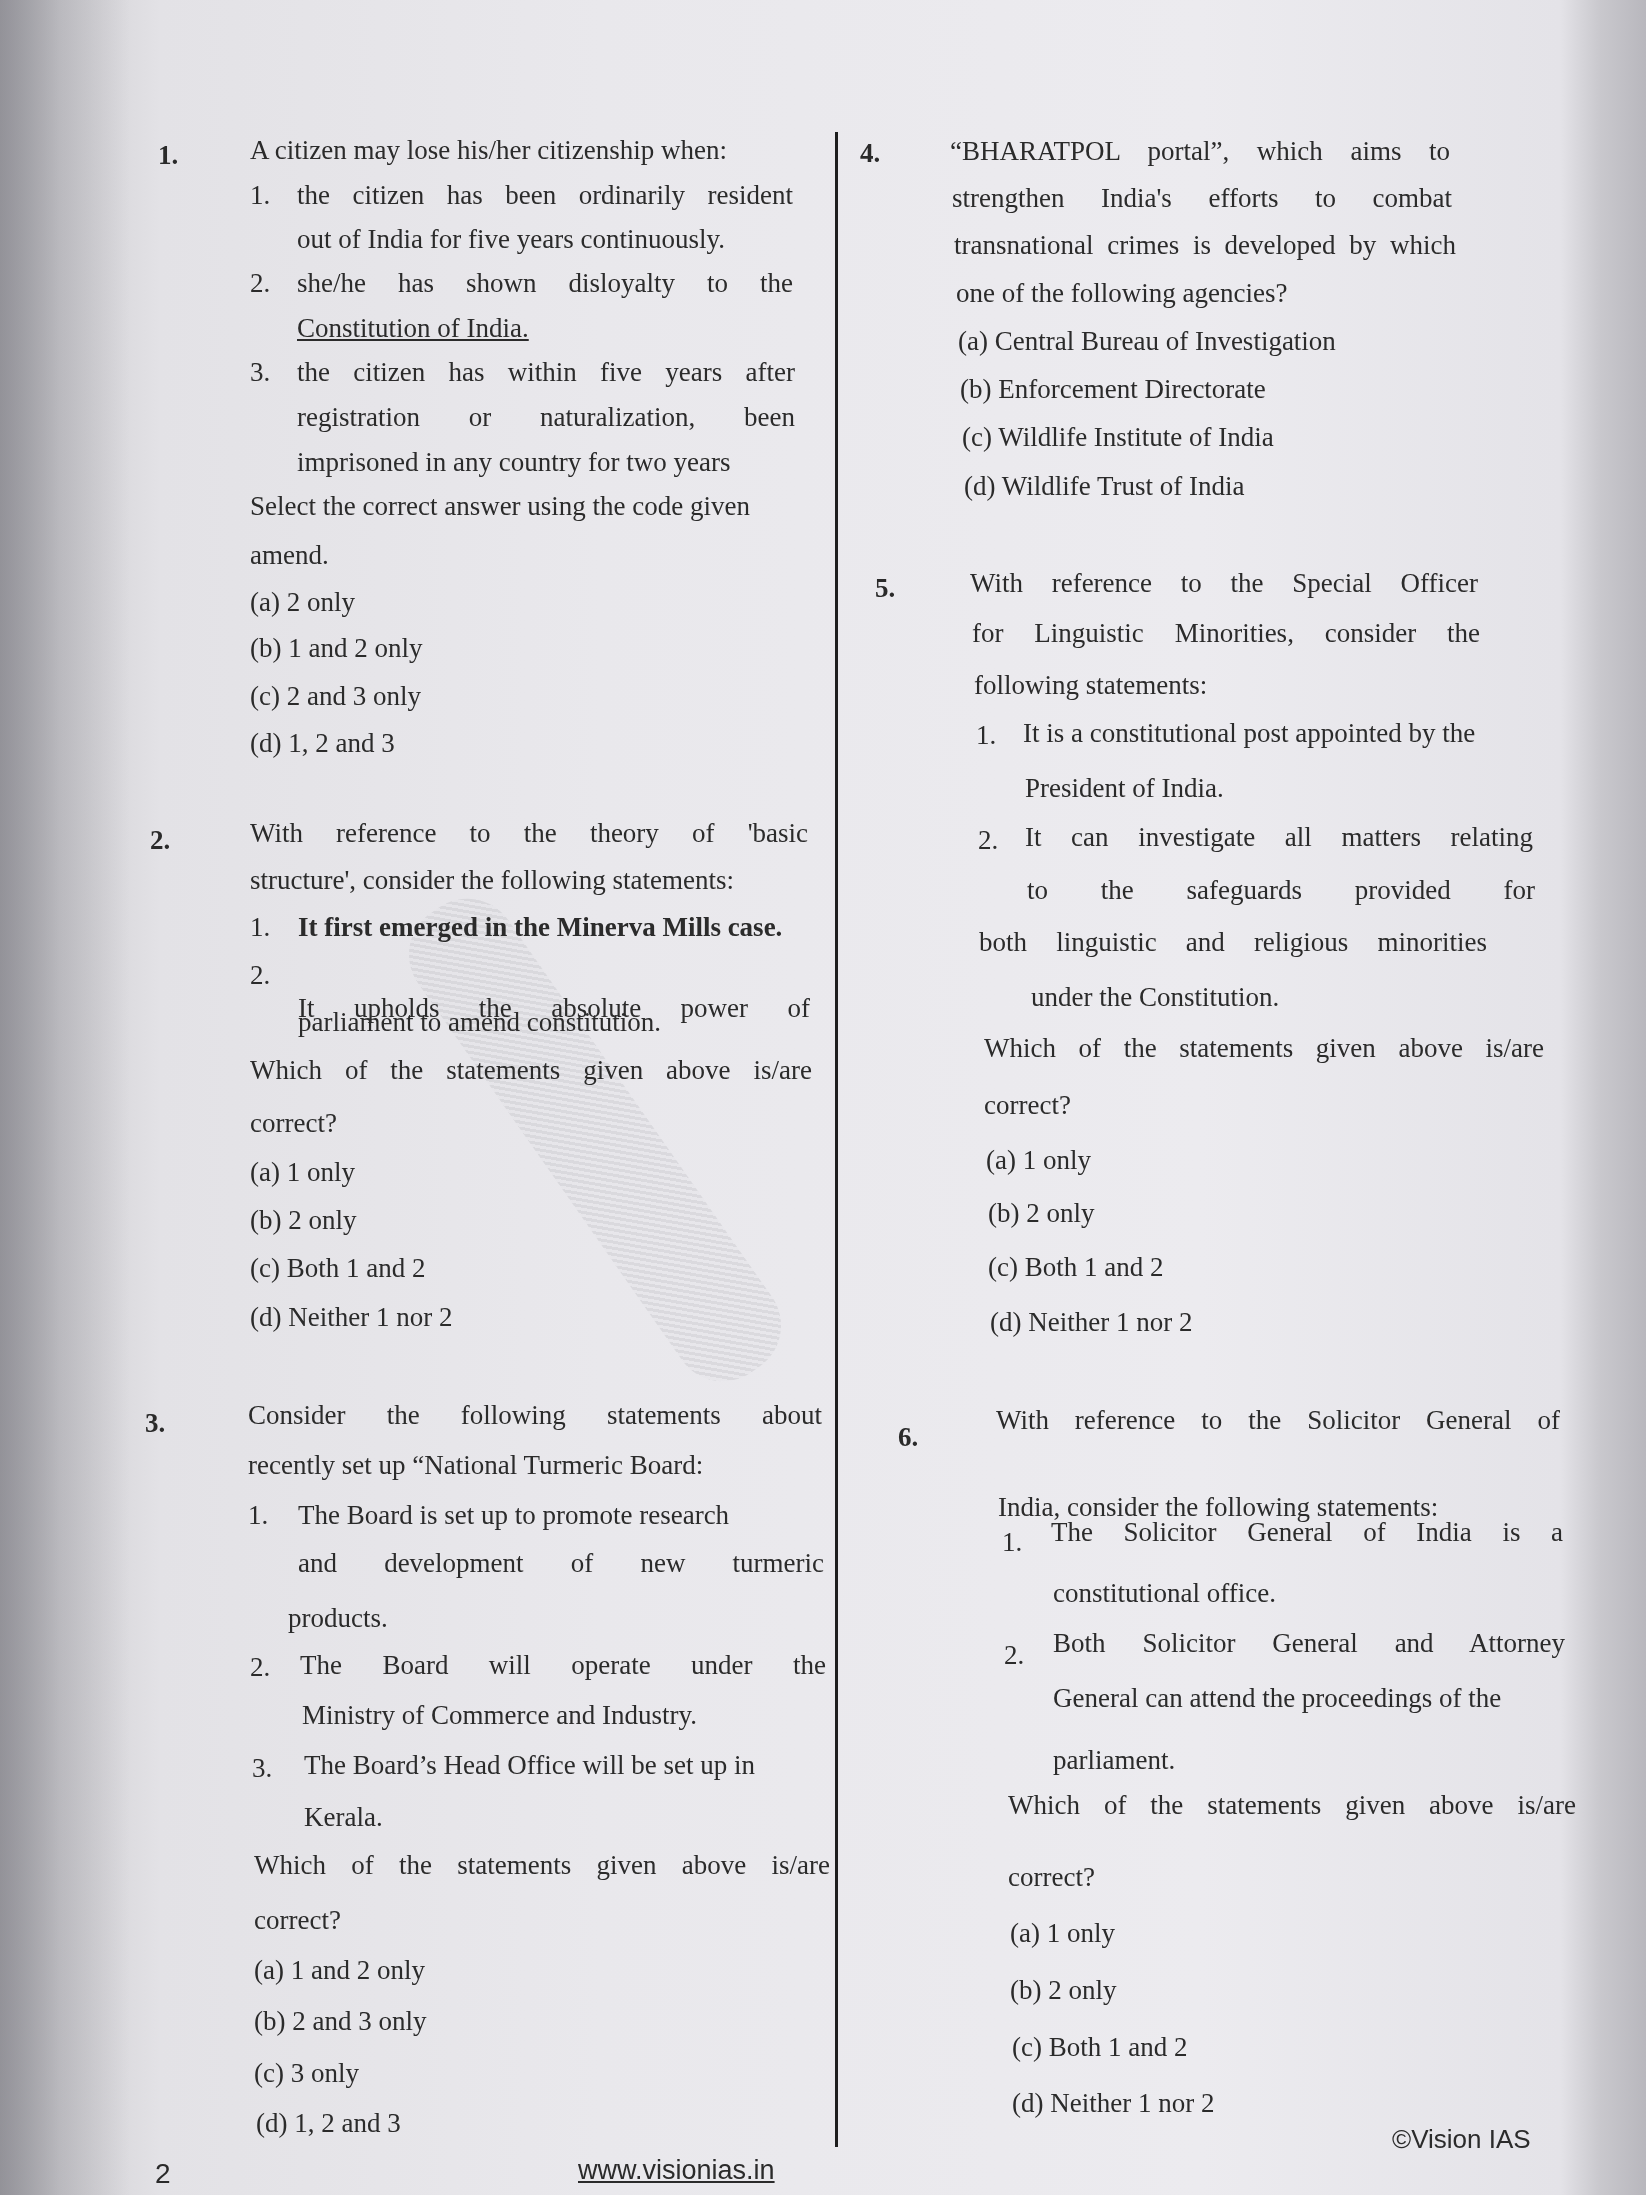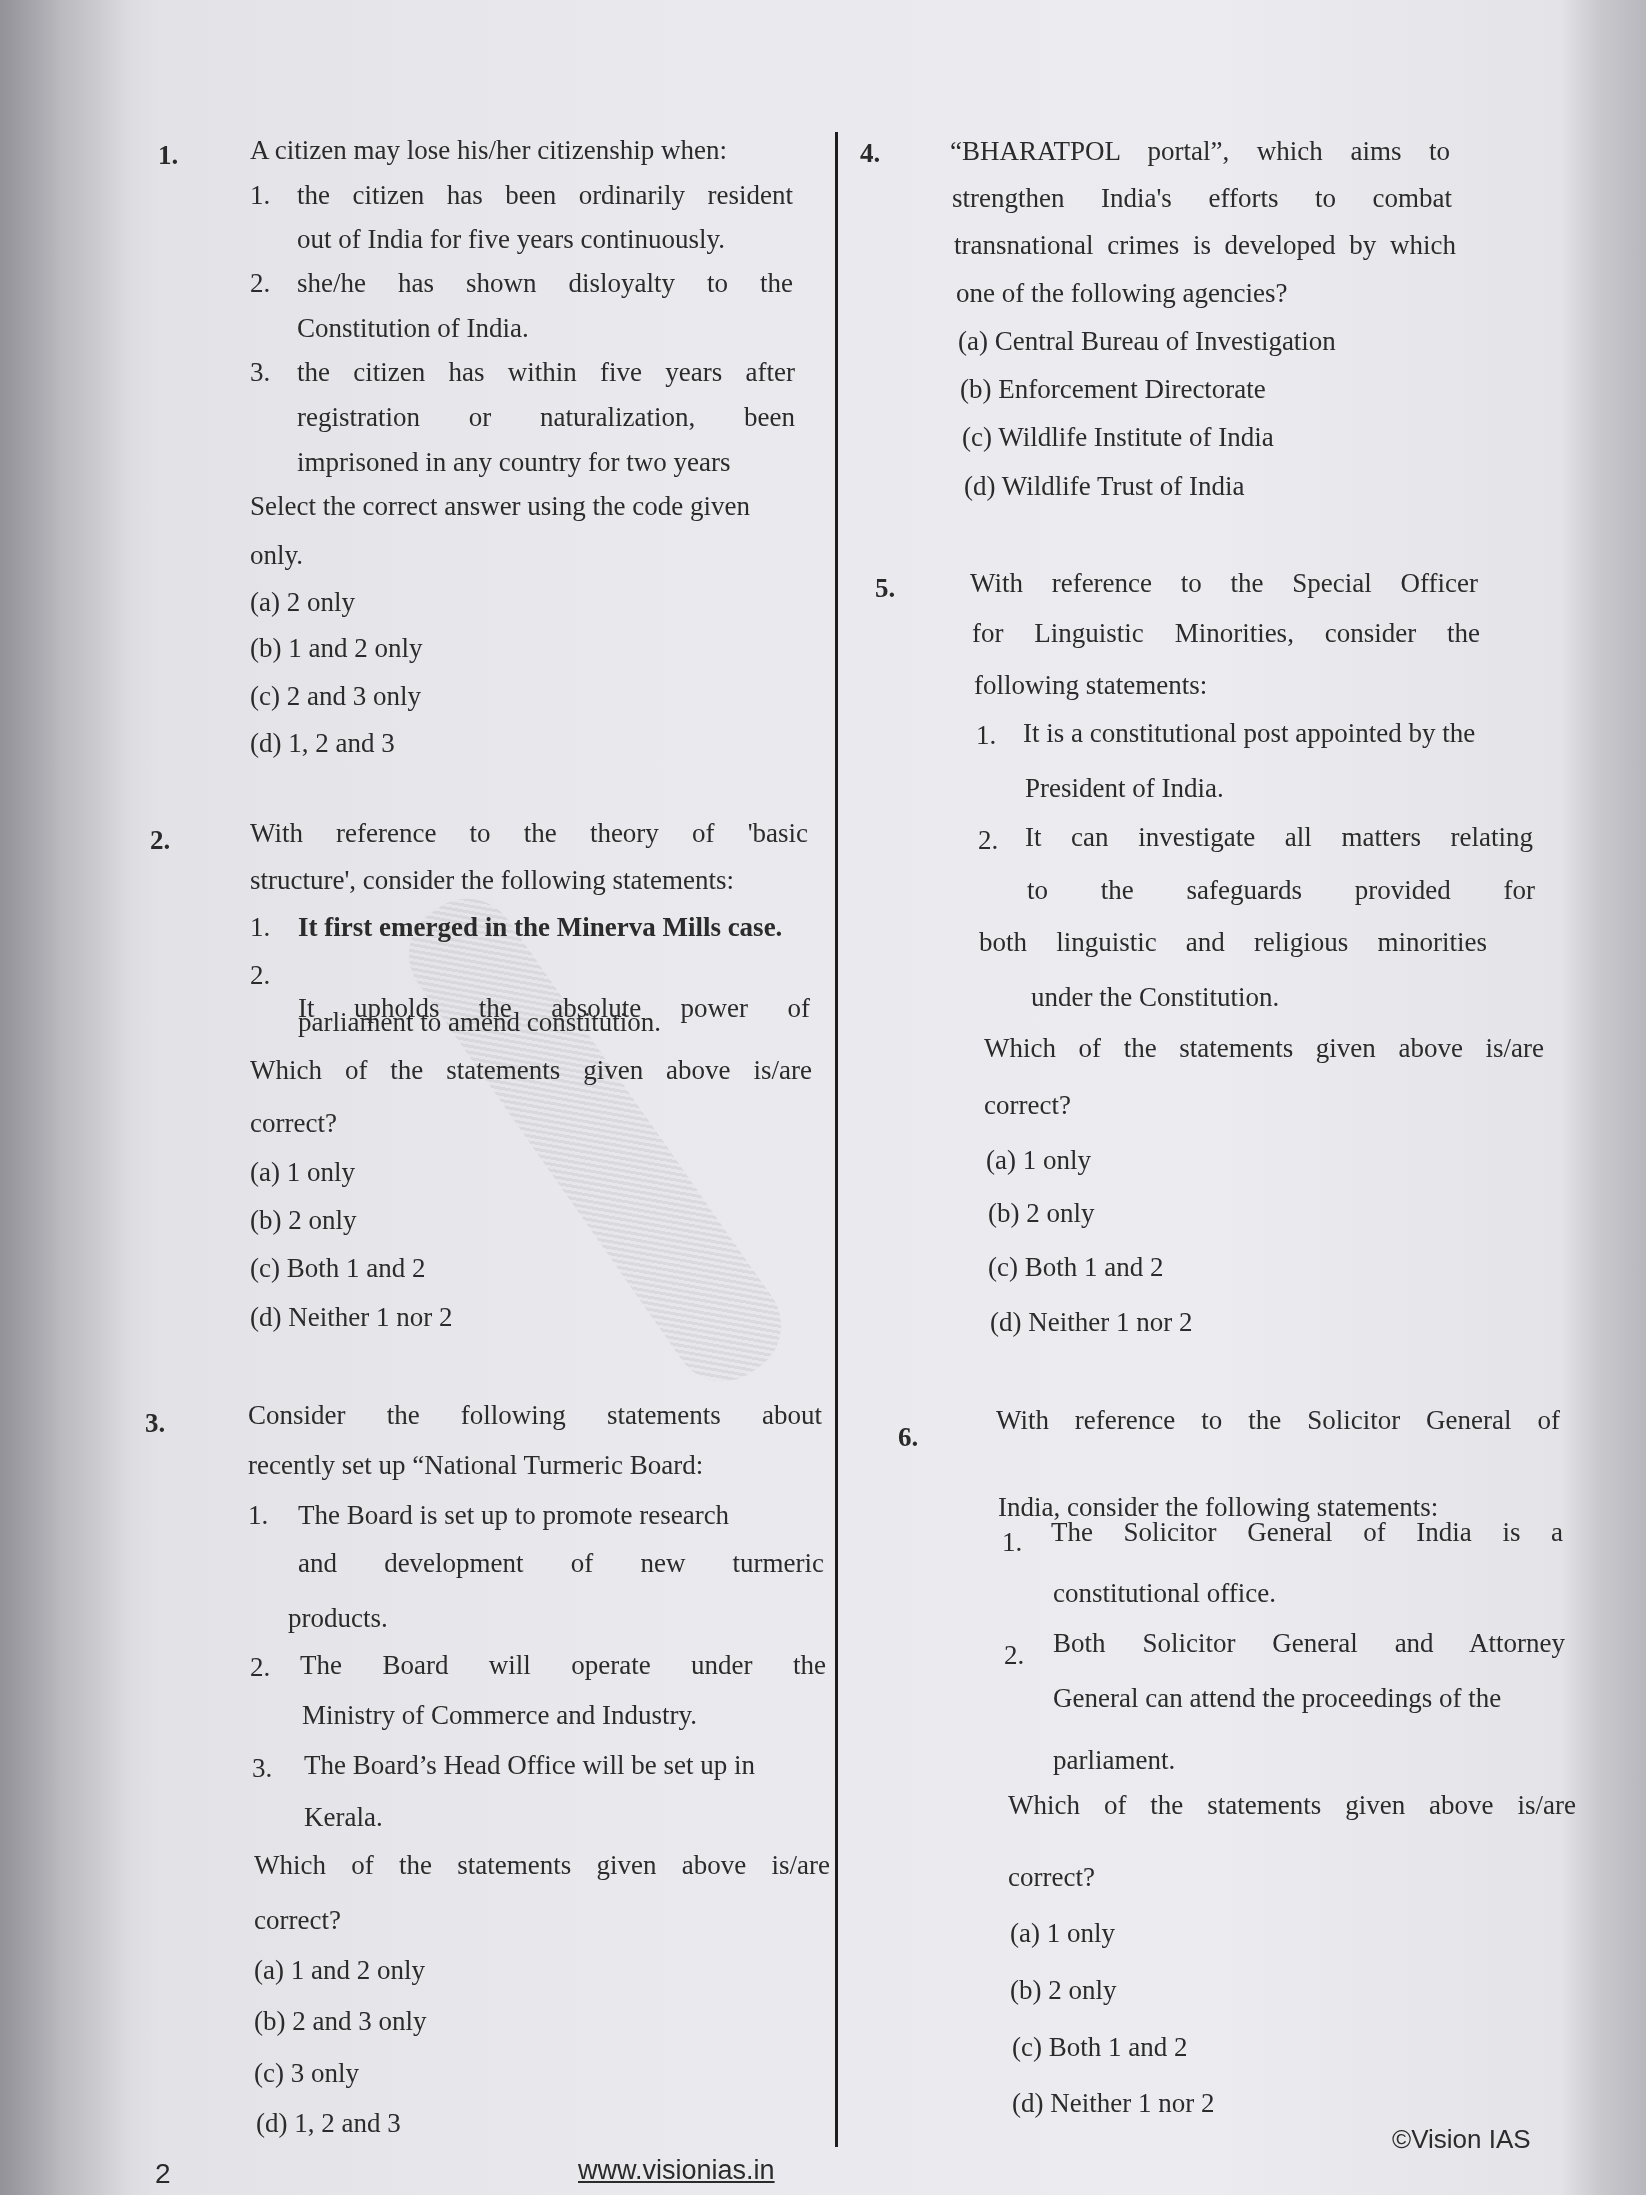--- a/index.html
+++ b/index.html
@@ -57,27 +57,27 @@
   <div class="divider"></div>
 
   <div class="q">
     <div class="qnum" style="left:138px;top:140px;">1.</div>
     <div class="line" style="left:230px;top:135px;">A citizen may lose his/her citizenship when:</div>
     <div class="line" style="left:230px;top:180px;">1.</div>
     <div class="line just" style="left:277px;top:180px;width:496px;">the citizen has been ordinarily resident</div>
     <div class="line" style="left:277px;top:224px;">out of India for five years continuously.</div>
     <div class="line" style="left:230px;top:268px;">2.</div>
     <div class="line just" style="left:277px;top:268px;width:496px;">she/he has shown disloyalty to the</div>
-    <div class="line" style="left:277px;top:313px;">Constitution of India.</div>
+    <div class="line" style="left:277px;top:313px;text-decoration:underline;">Constitution of India.</div>
     <div class="line" style="left:230px;top:357px;">3.</div>
     <div class="line just" style="left:277px;top:357px;width:498px;">the citizen has within five years after</div>
     <div class="line just" style="left:277px;top:402px;width:498px;">registration or naturalization, been</div>
     <div class="line" style="left:277px;top:447px;">imprisoned in any country for two years</div>
     <div class="line" style="left:230px;top:491px;">Select the correct answer using the code given</div>
-    <div class="line" style="left:230px;top:540px;">only.</div>
+    <div class="line" style="left:230px;top:540px;">amend.</div>
     <div class="line opt" style="left:230px;top:587px;">(a)  2 only</div>
     <div class="line opt" style="left:230px;top:633px;">(b)  1 and 2 only</div>
     <div class="line opt" style="left:230px;top:681px;">(c)  2 and 3 only</div>
     <div class="line opt" style="left:230px;top:728px;">(d)  1, 2 and 3</div>
   </div>
 
   <div class="q">
     <div class="qnum" style="left:130px;top:825px;">2.</div>
     <div class="line just" style="left:230px;top:818px;width:558px;">With reference to the theory of 'basic</div>
     <div class="line" style="left:230px;top:865px;">structure', consider the following statements:</div>

